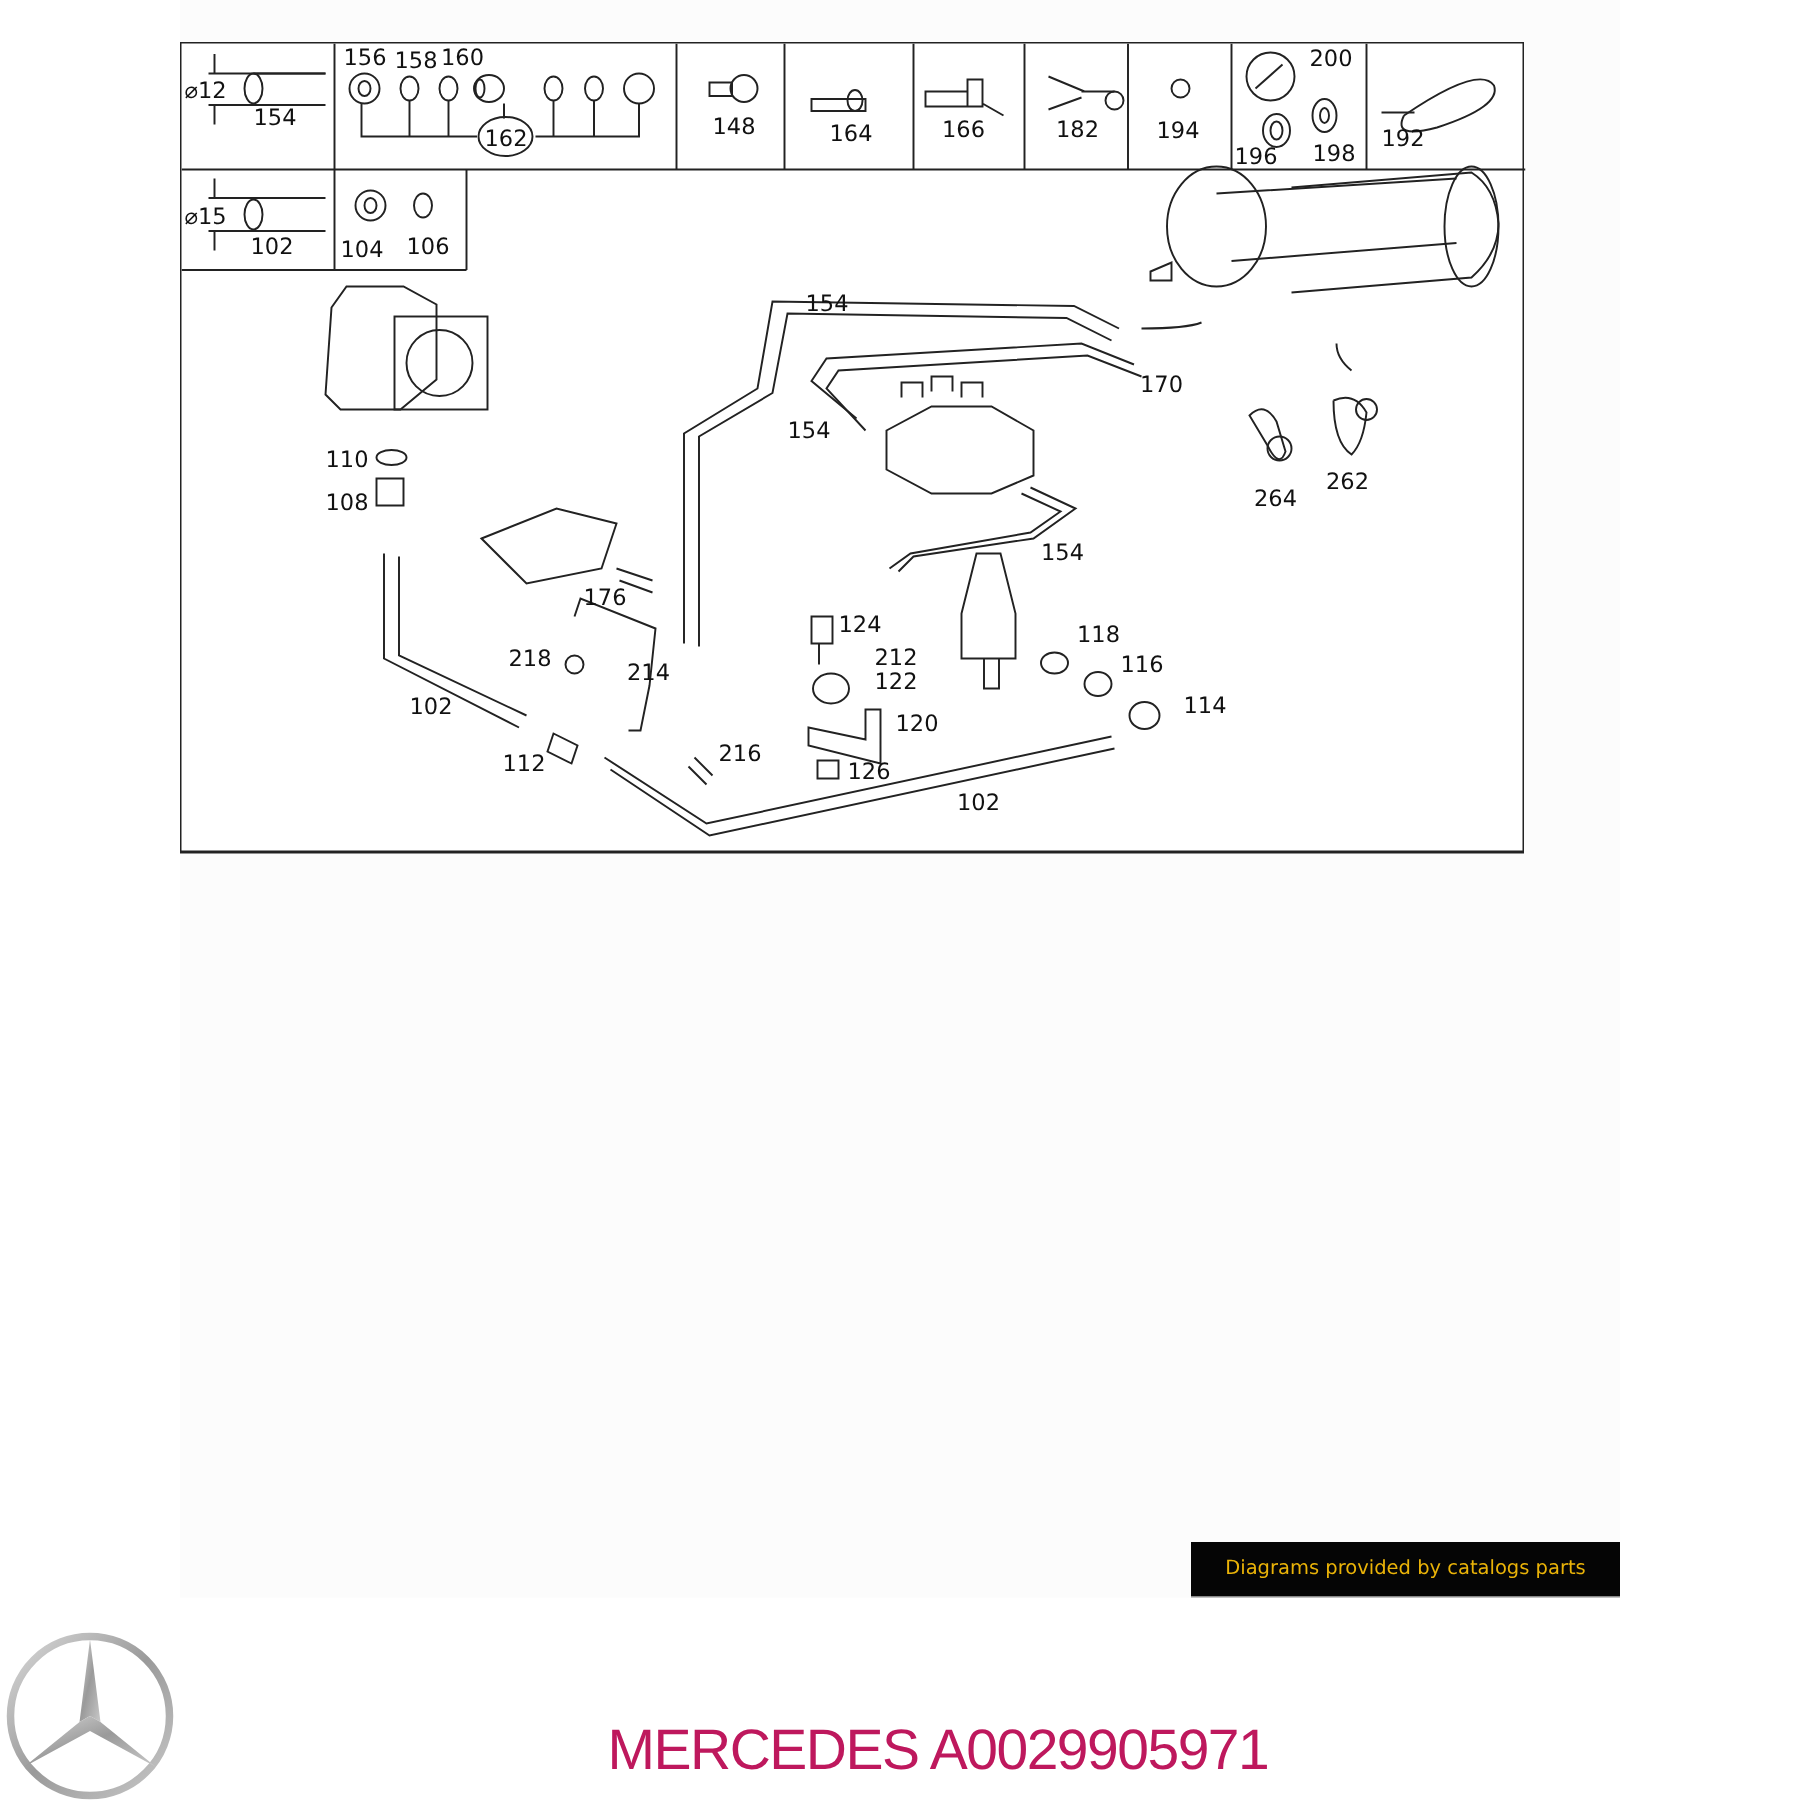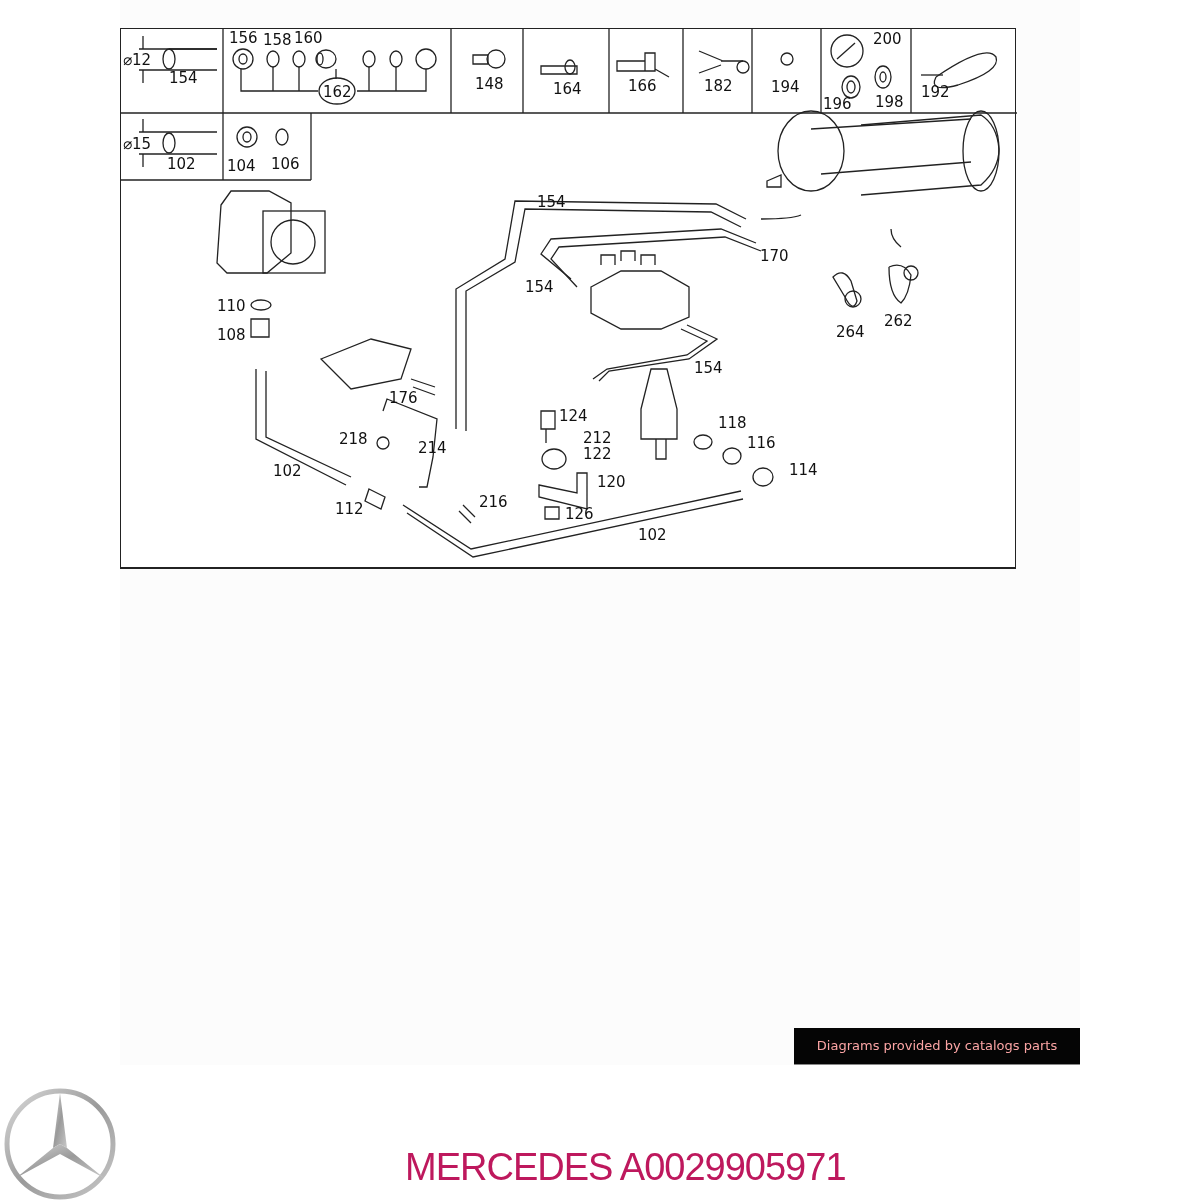--- a/index.html
+++ b/index.html
@@ -4,21 +4,21 @@
 <style>
   html, body { margin:0; padding:0; background:#ffffff; }
   body { width:1200px; height:1200px; position:relative; overflow:hidden;
          font-family:"DejaVu Sans", sans-serif; color:#111; }
   .panel { position:absolute; left:120px; top:0; width:960px; height:1065px; background:#fcfcfc; }
   .diagram { position:absolute; left:120px; top:28px; width:896px; height:541px;
              border:1.5px solid #222; border-bottom-width:2.5px; background:#fff; box-sizing:border-box; }
   .diagram svg { position:absolute; left:0; top:0; }
   .lbl { font-family:"DejaVu Sans", sans-serif; font-size:15px; fill:#111; }
   .badge { position:absolute; left:794px; top:1028px; width:286px; height:36px; background:#050505;
-           color:#fca5a5; font-family:"DejaVu Sans", sans-serif; font-size:13px; line-height:36px;
+           color:#eab308; font-family:"DejaVu Sans", sans-serif; font-size:13px; line-height:36px;
            text-align:center; box-shadow:0 1px 0 #888; }
   .logo { position:absolute; left:0; top:1088px; width:122px; height:112px; }
   .title { position:absolute; left:405px; top:1104px; font-family:"Liberation Sans", sans-serif;
            font-size:38px; line-height:70px; color:#be185d; letter-spacing:-1px; white-space:nowrap;margin-top:28px; }
 </style>
 </head>
 <body>
 
 <div class="panel"></div>
 

